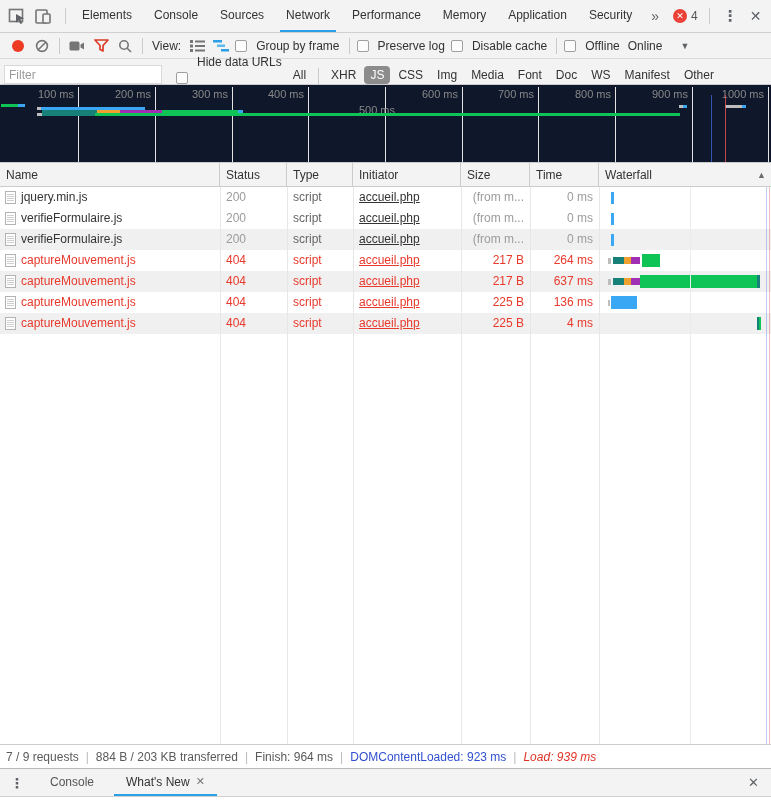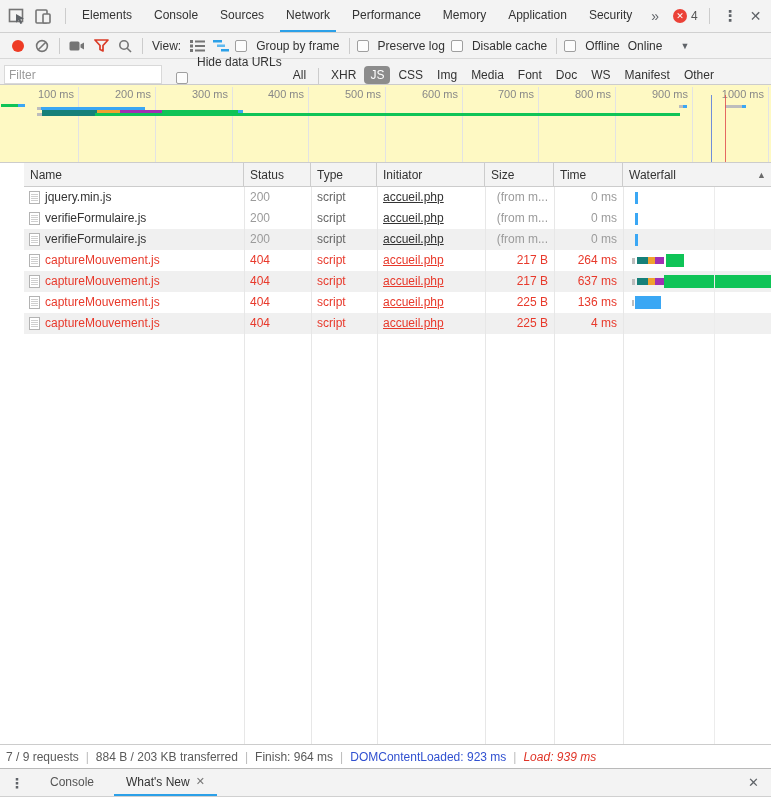--- a/index.html
+++ b/index.html
@@ -28,28 +28,28 @@
   .caret { color:#5f6368; font-size:9px; margin-left:14px; }
 
   
   .filterbar { height:26px; background:#f3f3f3; border-bottom:1px solid #ccc; display:flex; align-items:flex-end; padding:0 4px; }
   .filter-input { width:158px; height:19px; border:1px solid #d9d9d9; background:#fff; font-family:inherit; font-size:12px; padding:0 4px; color:#333; margin-right:12px; }
   .filter-input::placeholder { color:#9a9a9a; }
   .ftype { padding:2px 6px; margin:0 1px; color:#333; border-radius:4px; white-space:nowrap; }
   .ftype.active { background:#8c8c8c; color:#fff; }
 
   
-  .overview { position:relative; height:78px; background:#fef9c3; border-bottom:1px solid #ccc; overflow:hidden; }
+  .overview { position:relative; height:78px; background:#0f172a; border-bottom:1px solid #ccc; overflow:hidden; }
   .ov-grid { position:absolute; top:2px; bottom:0; width:1px; background:#e3e3e3; }
   .ov-tick { position:absolute; top:3px; width:60px; text-align:right; font-size:11px; color:#888; }
   .ov-bar { position:absolute; height:3px; }
   .ov-line { position:absolute; top:10px; bottom:0; width:1px; }
 
   
-  .grid { position:relative; height:581px; background:#fff;margin-left:24px; }
+  .grid { position:relative; height:581px; background:#fff; }
   .ghead { display:flex; height:24px; background:#f3f3f3; border-bottom:1px solid #ccc; align-items:center; }
   .hcell { height:100%; display:flex; align-items:center; padding:0 6px; border-right:1px solid #ccc; color:#333; }
   .c-name{width:220px;} .c-status{width:67px;} .c-type{width:66px;} .c-init{width:108px;}
   .c-size{width:69px;} .c-time{width:69px;} .c-wf{flex:1;}
   .hcell.c-wf { justify-content:space-between; border-right:none; padding-right:5px; }
   .sort-arrow { font-size:9px; color:#6b6b6b; }
 
   .net-row { display:flex; height:21px; line-height:21px; position:relative; }
   .net-row.striped { background:#f0f0f0; }
   .cell { padding:0 6px; overflow:hidden; white-space:nowrap; }
@@ -208,21 +208,21 @@
 <div class="overview" id="overview">
     <div class="ov-grid" style="left: 78px;"></div>
     <div class="ov-tick" style="left: 14px;">100 ms</div>
     <div class="ov-grid" style="left: 155px;"></div>
     <div class="ov-tick" style="left: 91px;">200 ms</div>
     <div class="ov-grid" style="left: 232px;"></div>
     <div class="ov-tick" style="left: 168px;">300 ms</div>
     <div class="ov-grid" style="left: 308px;"></div>
     <div class="ov-tick" style="left: 244px;">400 ms</div>
     <div class="ov-grid" style="left: 385px;"></div>
-    <div class="ov-tick" style="left: 321px;">500 ms</div>
+    <div class="ov-tick" style="left: 335px; margin-top: 16px;">500 ms</div>
     <div class="ov-grid" style="left: 462px;"></div>
     <div class="ov-tick" style="left: 398px;">600 ms</div>
     <div class="ov-grid" style="left: 538px;"></div>
     <div class="ov-tick" style="left: 474px;">700 ms</div>
     <div class="ov-grid" style="left: 615px;"></div>
     <div class="ov-tick" style="left: 551px;">800 ms</div>
     <div class="ov-grid" style="left: 692px;"></div>
     <div class="ov-tick" style="left: 628px;">900 ms</div>
     <div class="ov-grid" style="left: 768px;"></div>
     <div class="ov-tick" style="left: 704px;">1000 ms</div>

